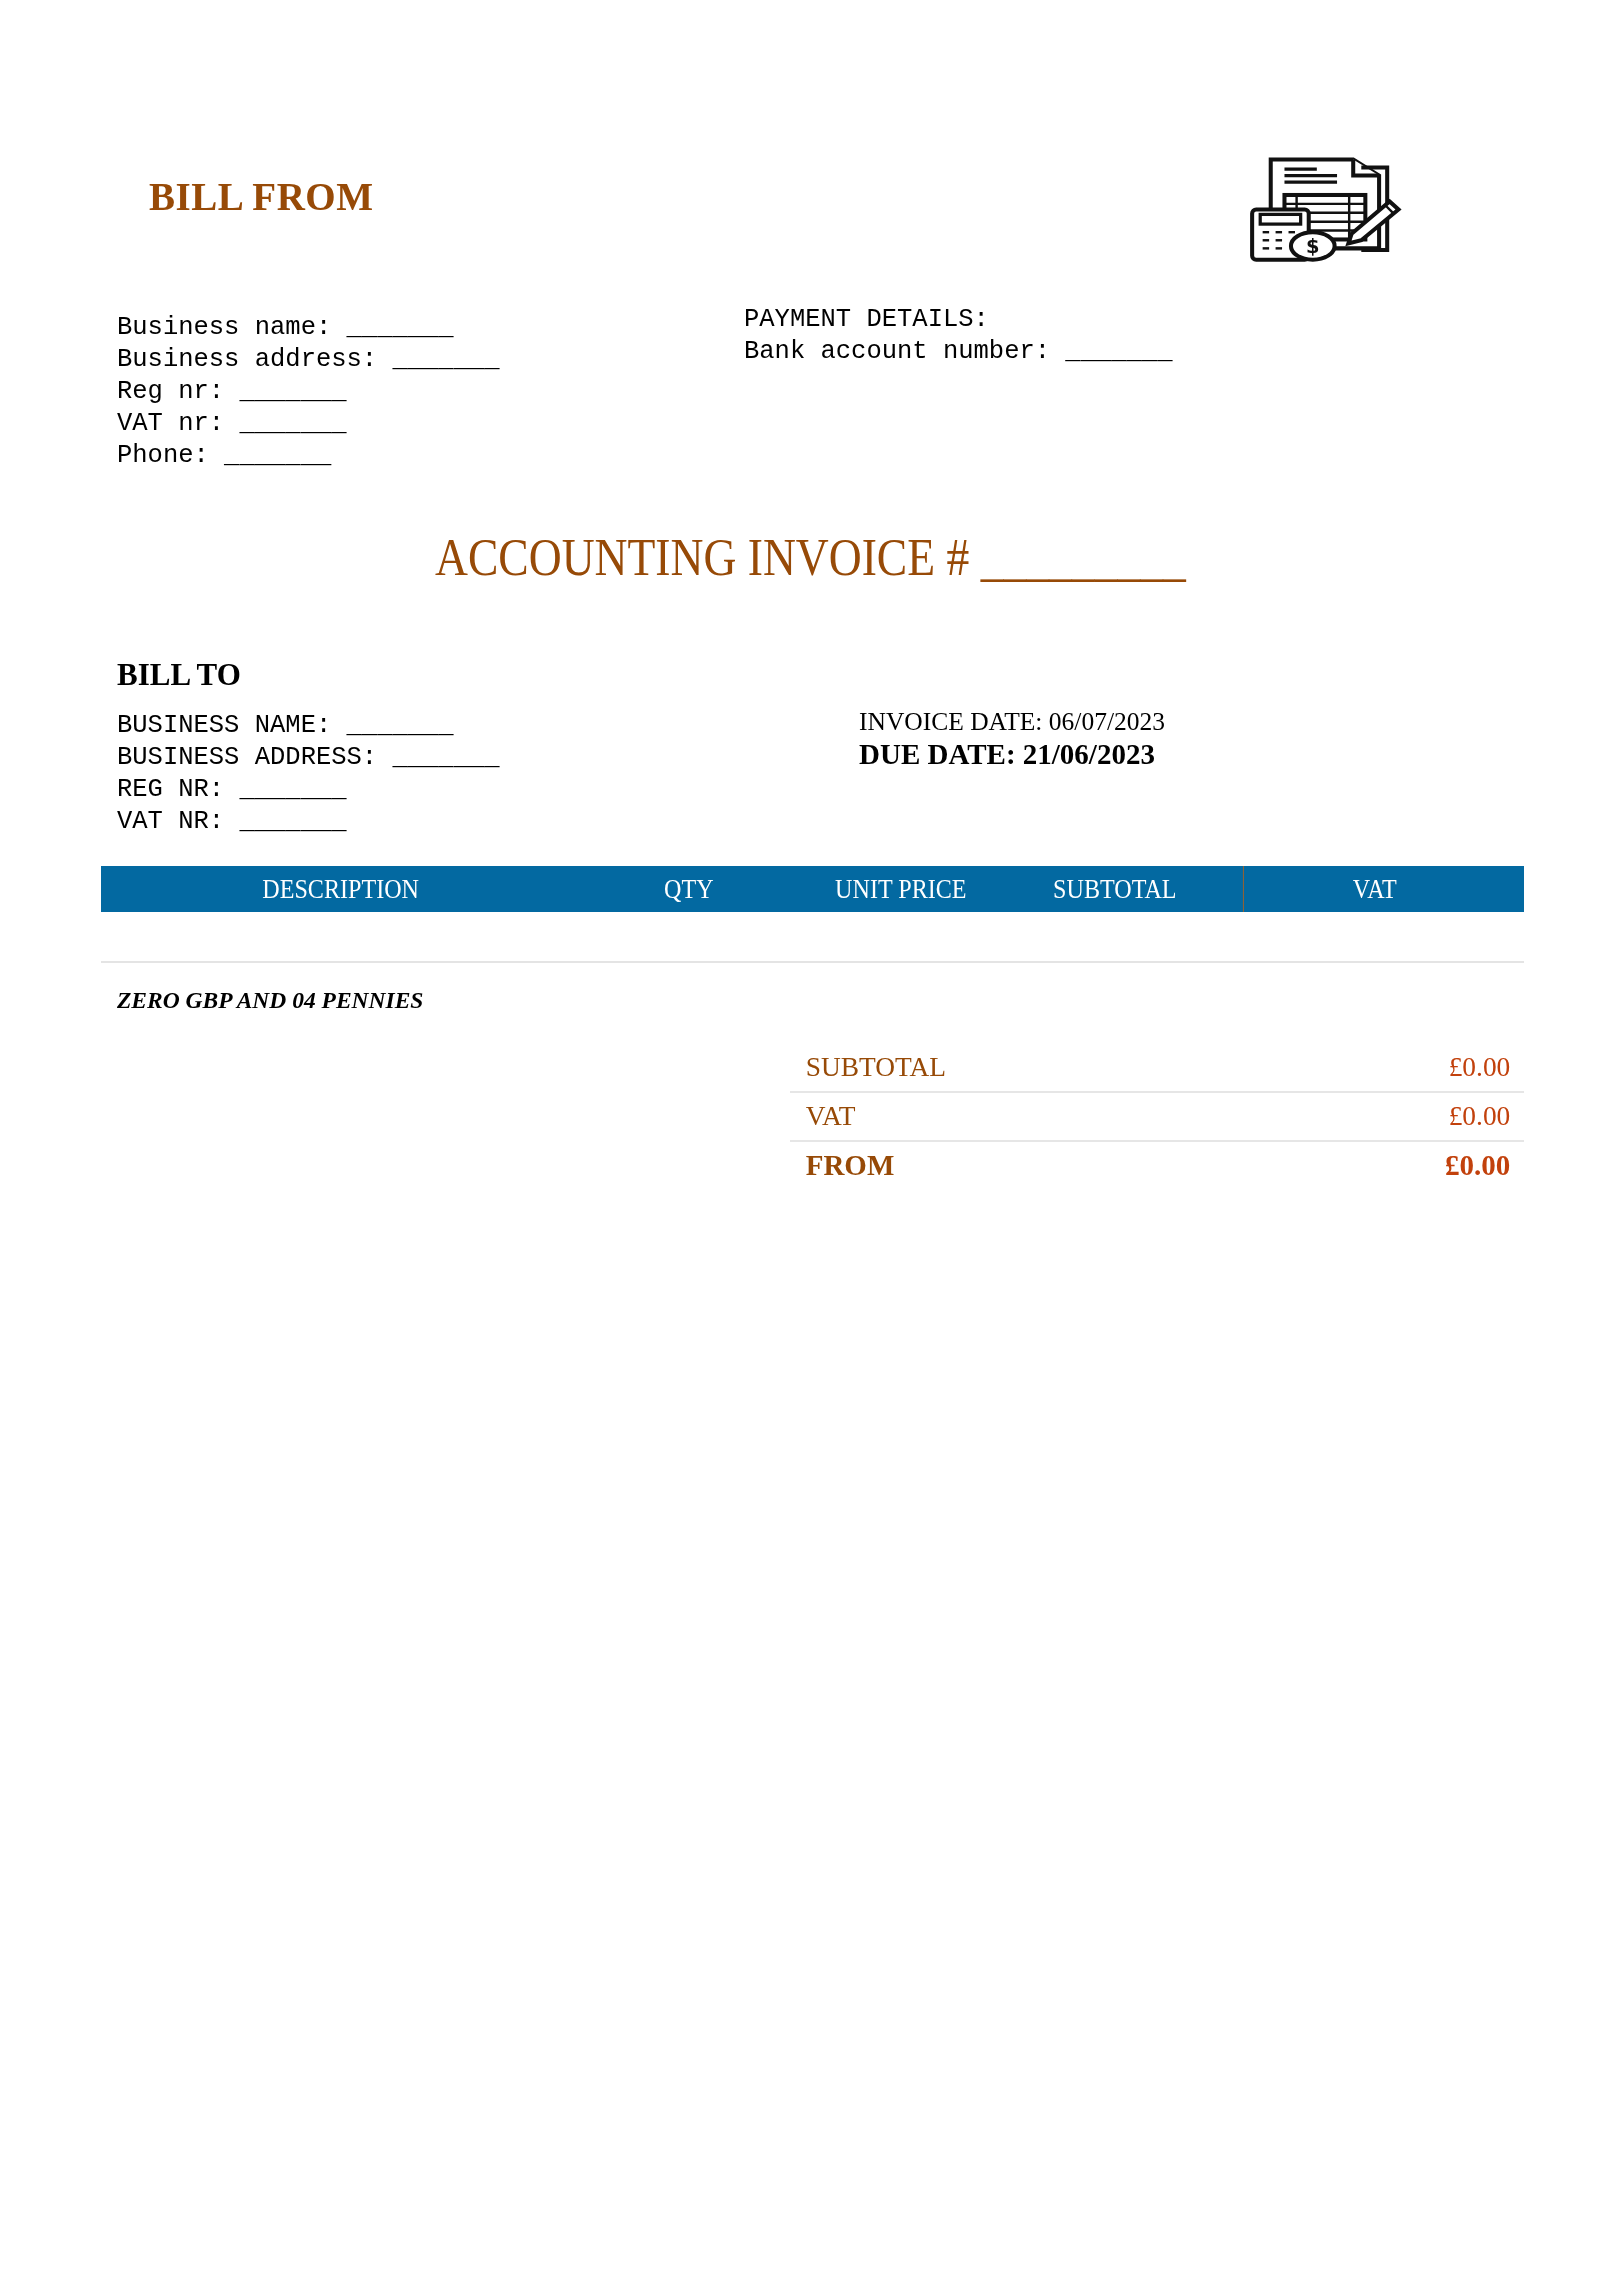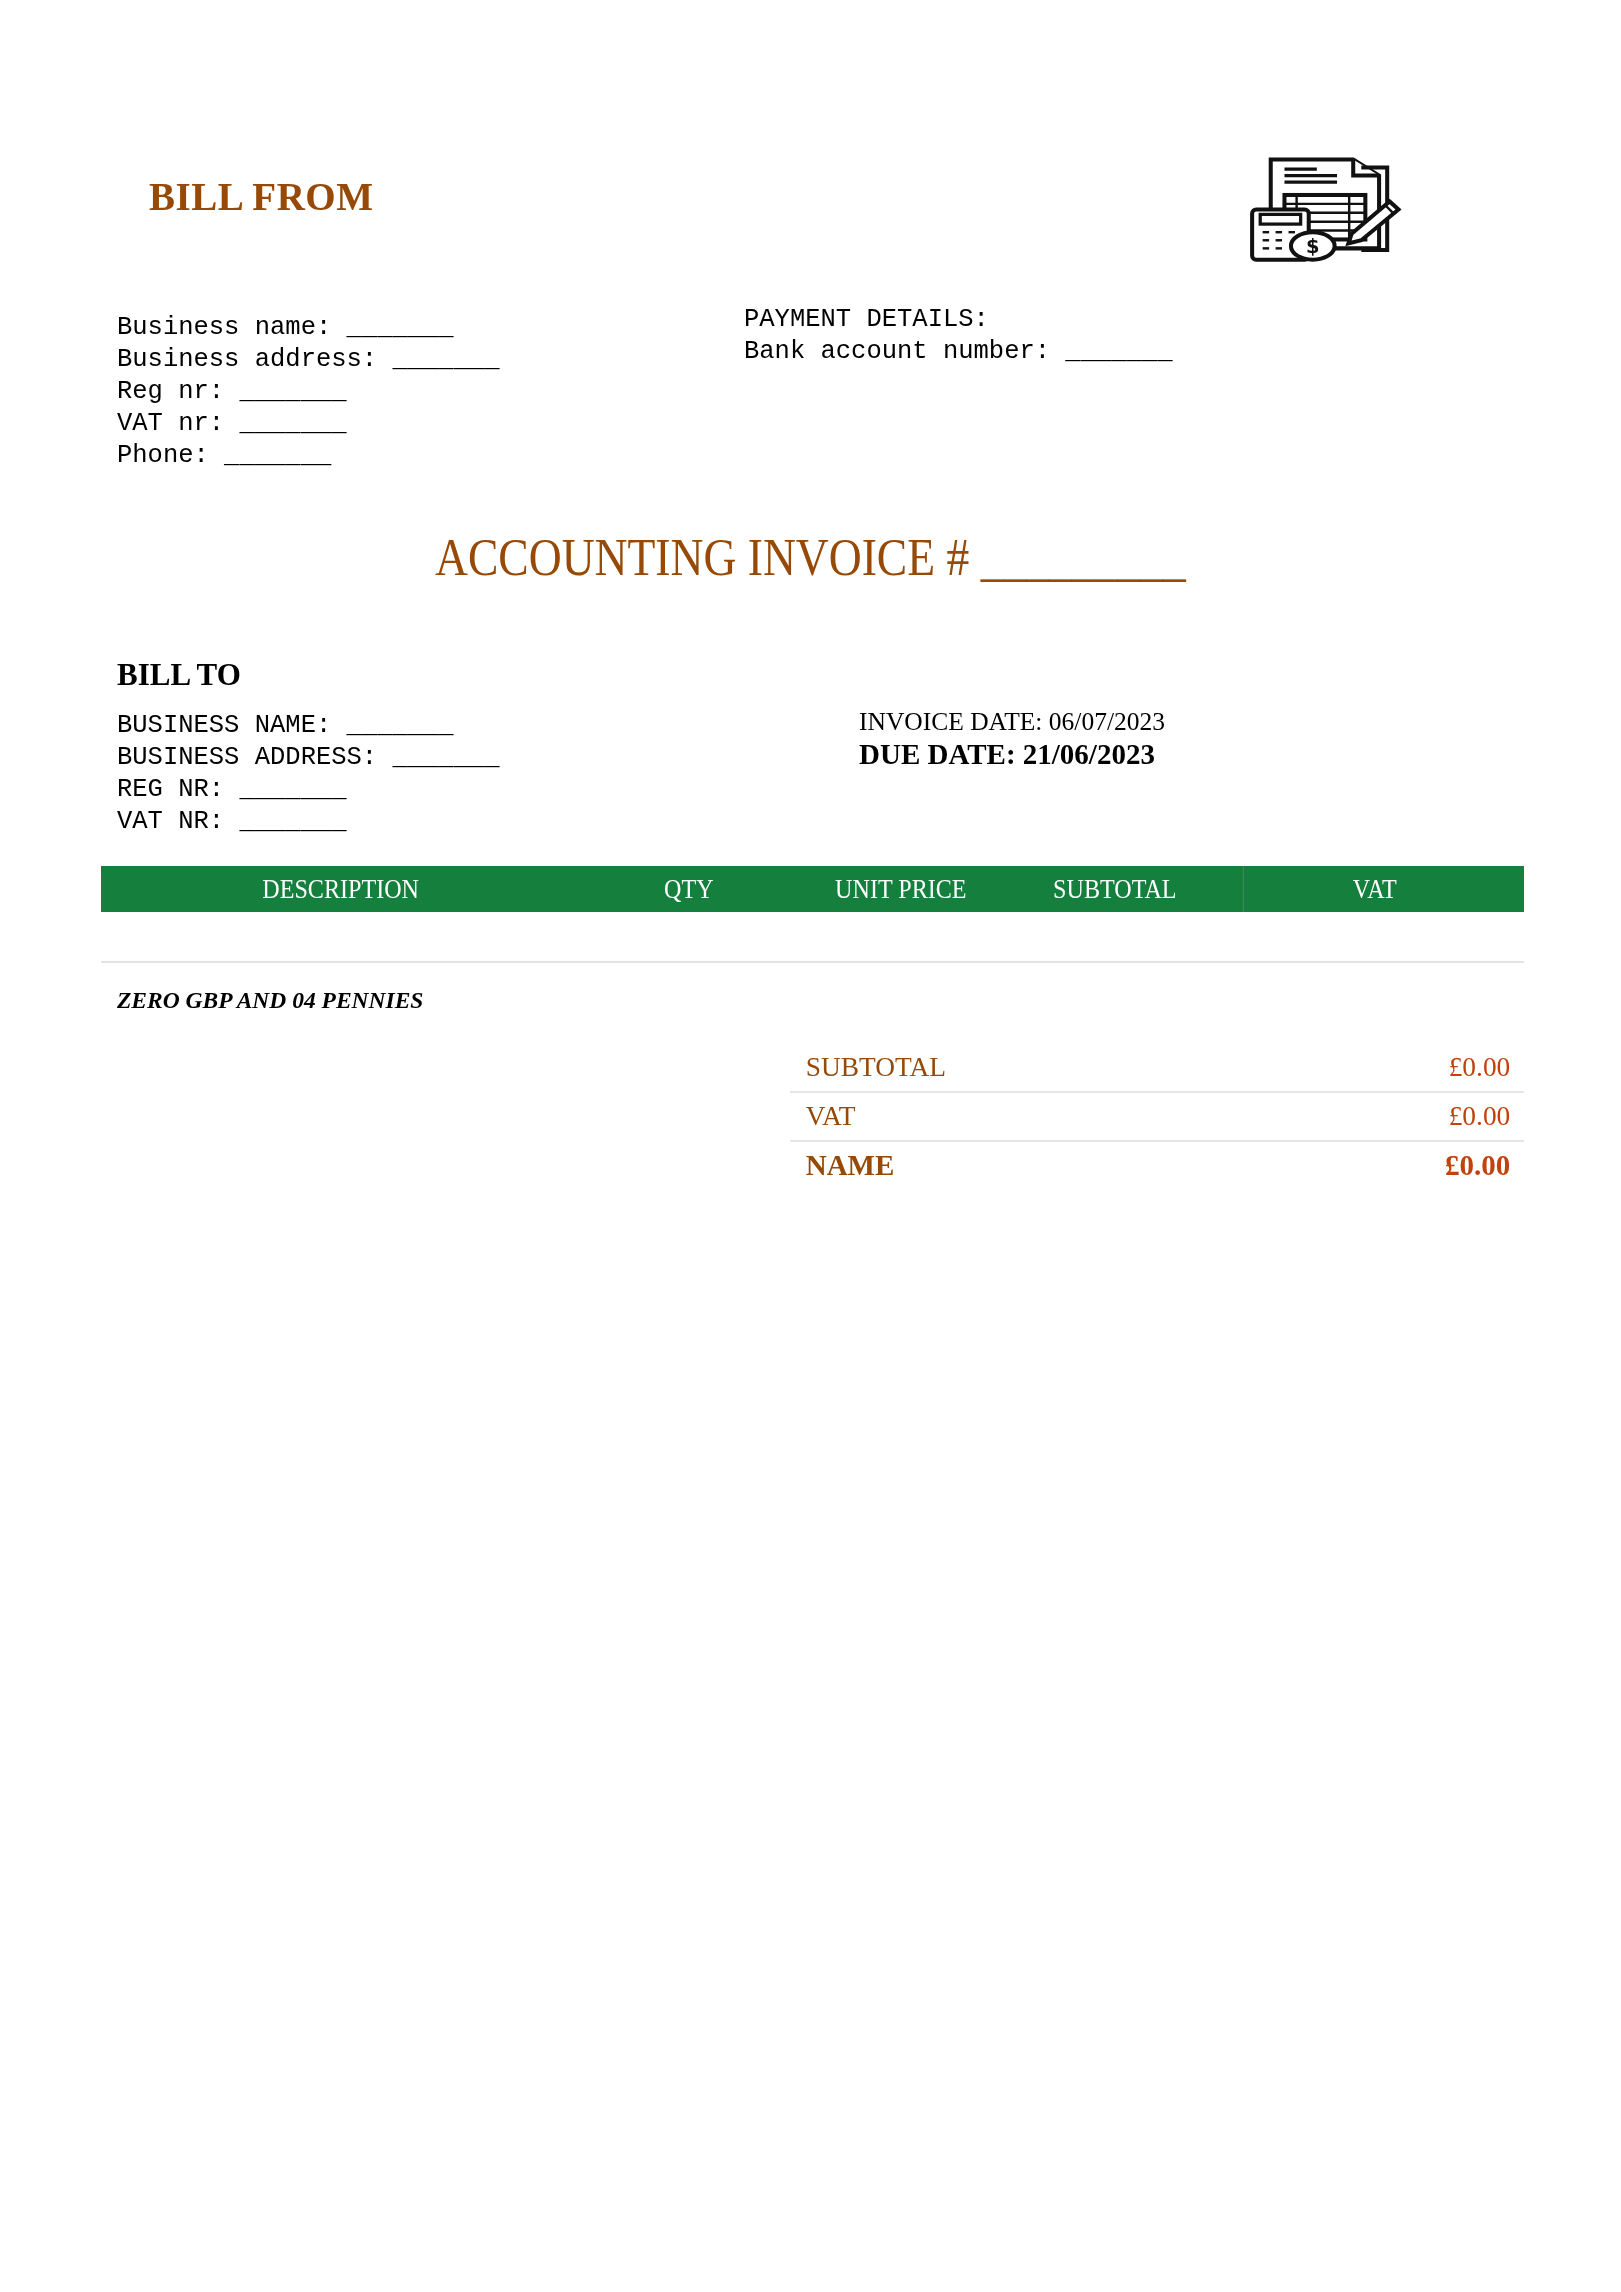--- a/index.html
+++ b/index.html
@@ -21,21 +21,21 @@
                      transform: scaleX(0.86); transform-origin: 810px 0; }
 
     #bill-to-title { left: 117px; top: 657px; font-size: 31px; font-weight: bold;
                      font-family: "Liberation Serif", serif; }
     #to-details { left: 117px; top: 710px; }
     #dates { left: 859px; top: 706px; font-family: "Liberation Serif", serif; }
     #dates .inv { font-size: 25.5px; line-height: 31px; }
     #dates .due { font-size: 29px; font-weight: bold; line-height: 35px; }
 
     #items-table { left: 101px; top: 866px; width: 1423px; }
-    .thead { display: flex; background: #15803d; height: 46px; align-items: center;
+    .thead { display: flex; background: #0369a1; height: 46px; align-items: center;
              color: #ffffff; font-family: "Liberation Serif", serif; font-size: 27.4px; }
     .thead > div { text-align: center; transform: scaleX(0.88); }
     .col-desc { width: 480px; }
     .col-qty { width: 218px; }
     .col-unit { width: 206px; }
     .col-sub { width: 222px; }
     .col-vat { width: 298px; border-left: 1px solid #b0611d; height: 46px; line-height: 46px; }
     .tbody-row { height: 49px; border-bottom: 2px solid #e4e4e4; }
 
     #amount-words { left: 117px; top: 987px; font-size: 23.5px; font-weight: bold; font-style: italic;
@@ -136,17 +136,17 @@
 <div id="totals" class="abs">
   <div class="trow sep">
     <span class="lbl">SUBTOTAL</span>
     <span class="val">£0.00</span>
   </div>
   <div class="trow sep">
     <span class="lbl">VAT</span>
     <span class="val">£0.00</span>
   </div>
   <div class="trow total">
-    <span class="lbl">NAME</span>
+    <span class="lbl">FROM</span>
     <span class="val">£0.00</span>
   </div>
 </div>
 
 
 </body></html>

